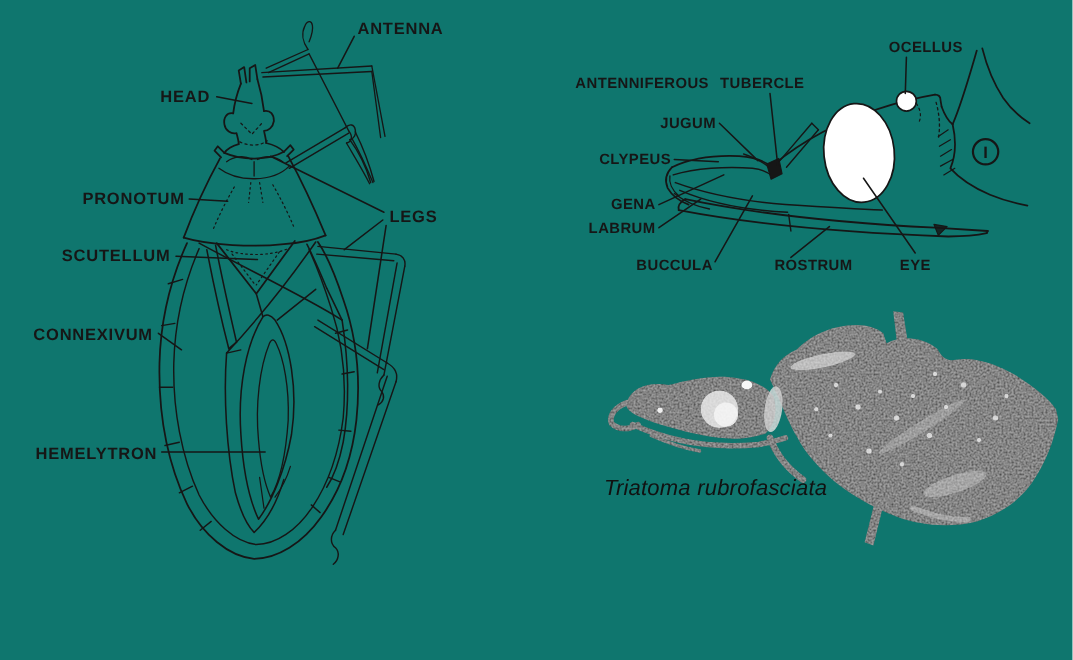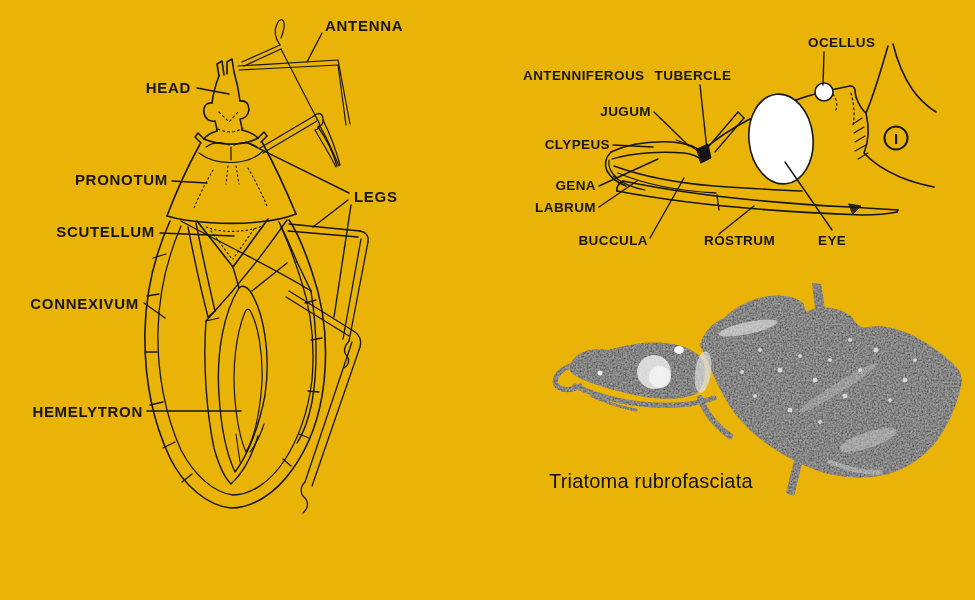--- a/index.html
+++ b/index.html
@@ -1,29 +1,29 @@
 <!DOCTYPE html>
 <html><head>
 <meta charset="utf-8">
 <style>
   html,body{margin:0;padding:0;background:#fff;}
   .screenshot{
-    position:relative;width:975px;height:600px;background:#eab308;overflow:hidden;
+    position:relative;width:975px;height:600px;background:#0f766e;overflow:hidden;
     font-family:"Liberation Sans",sans-serif;color:#161616;
   }
   svg text{
     font-family:"Liberation Sans",sans-serif;
     font-weight:bold;fill:#161616;
   }
   .lbl{font-size:15px;letter-spacing:.7px;}
   .lbl-sm{font-size:13.5px;letter-spacing:.4px;}
   .plate{font-size:15px;}
   .caption{
-    position:absolute;left:549px;top:470px;
-    font-size:20px;color:#111;letter-spacing:.2px;
+    position:absolute;left:549px;top:433px;
+    font-size:20px;font-style:italic;color:#111;letter-spacing:.2px;
   }
   .citation{
     position:absolute;left:477px;top:523px;width:492px;
     font-size:14.5px;line-height:1.42;color:#1c1c1c;
   }
   .citation .it{font-style:italic;}
 </style>
 </head>
 <body>
 

